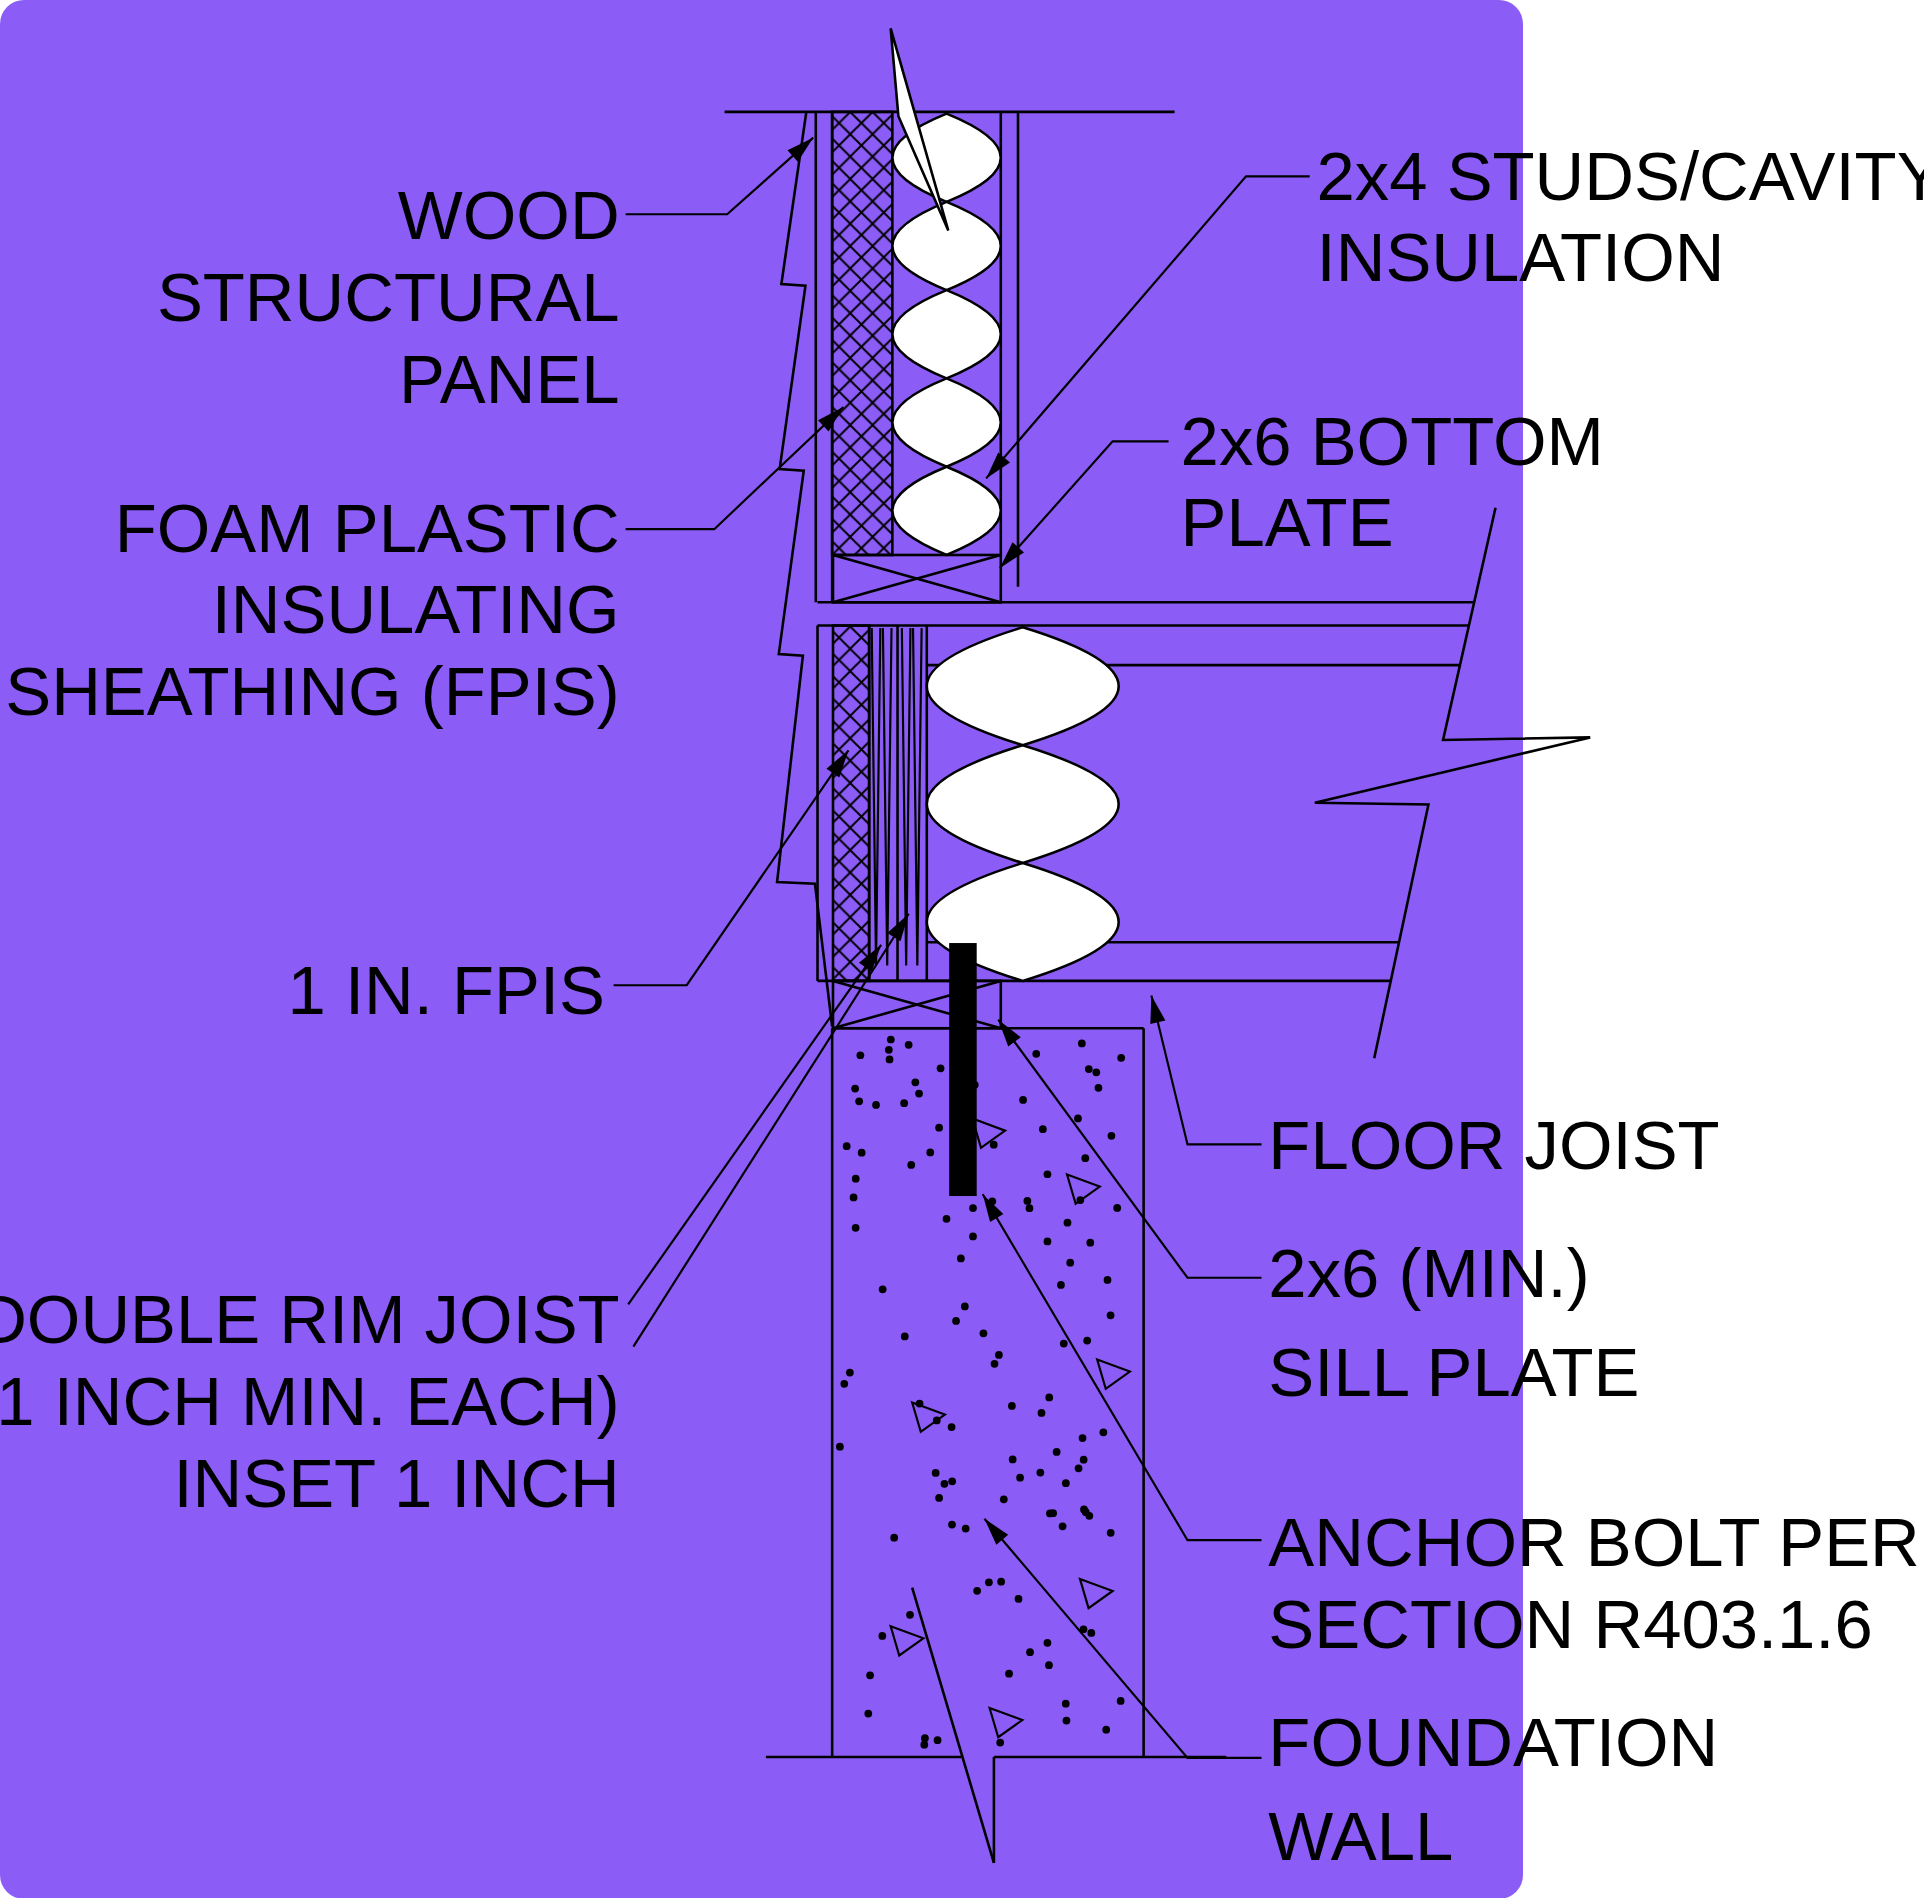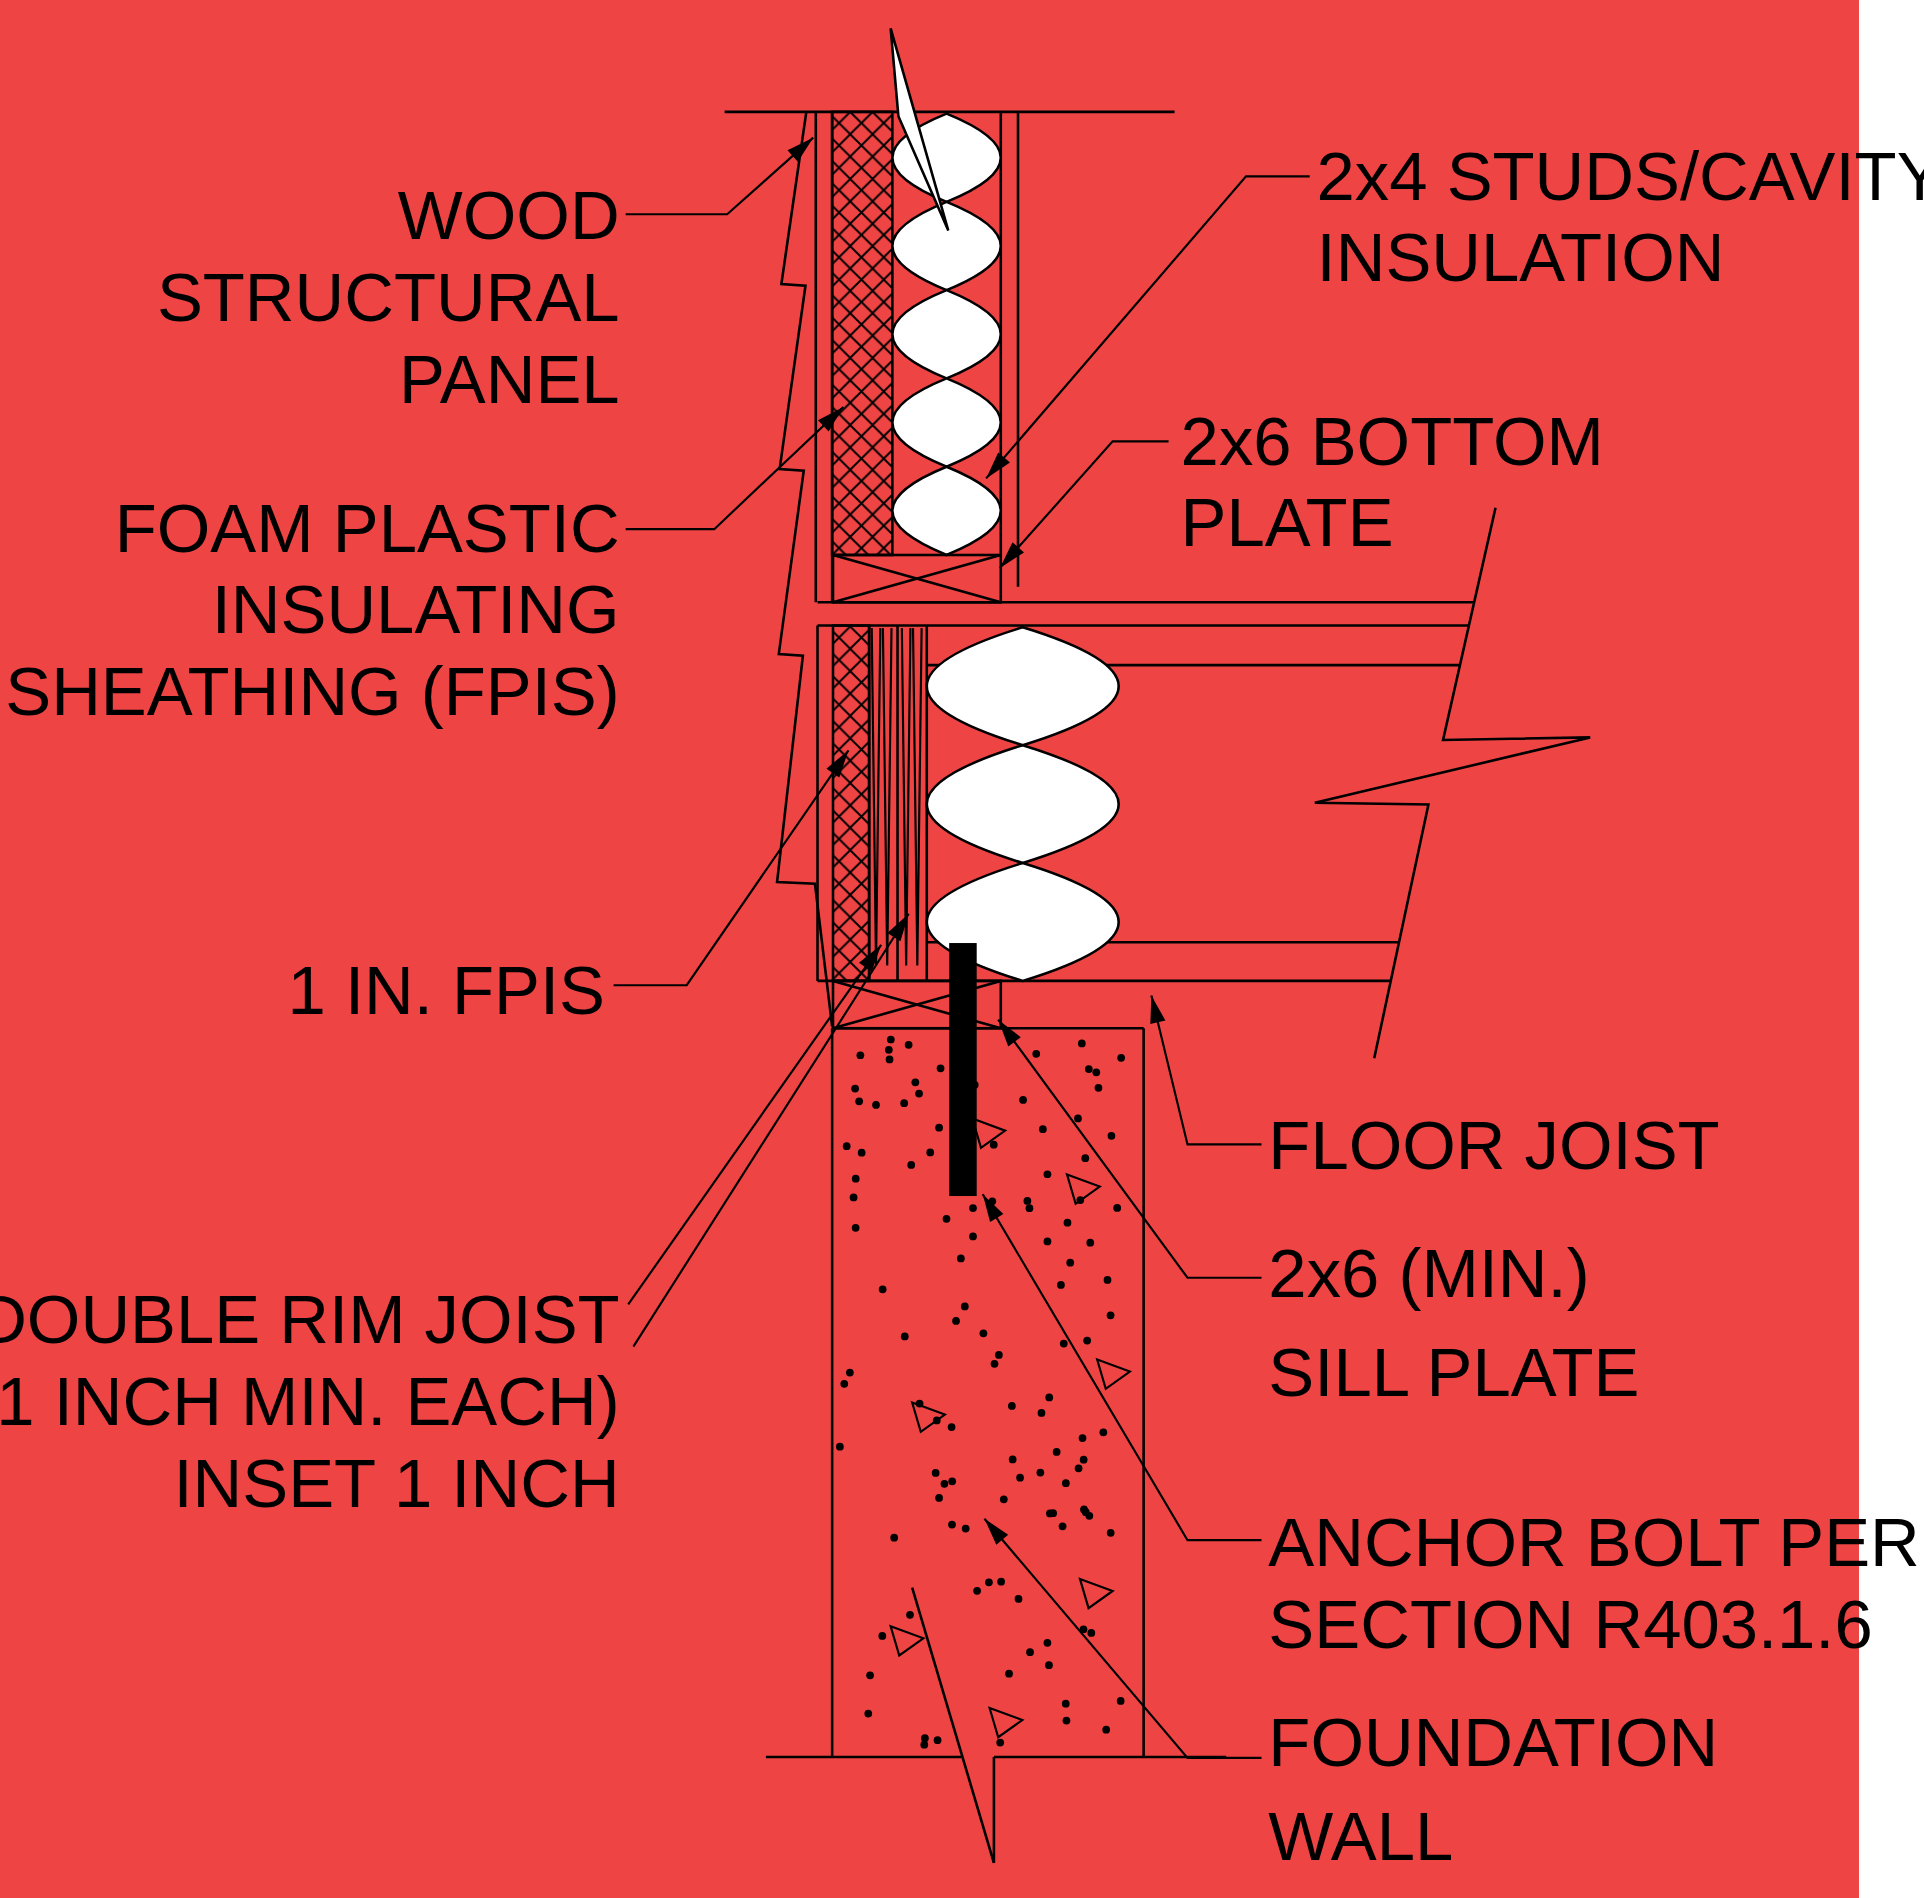--- a/index.html
+++ b/index.html
@@ -1,16 +1,16 @@
 <!DOCTYPE html>
 <html style="font-size:13.8px"><head>
 <meta charset="utf-8">
 <style>
   html,body{margin:0;padding:0;background:#ffffff;}
-  .stage{width:1859px;height:1899px;position:relative;background:#ef4444;}
+  .stage{width:1523px;height:1899px;position:relative;background:#8b5cf6;border-radius:24px;}
   svg{display:block;}
   .lbl{font-family:"Liberation Sans",sans-serif;font-size:80px;fill:#000;}
   .thin{stroke:#000;stroke-width:2.5;fill:none;}
   .main{stroke:#000;stroke-width:3;fill:none;}
   .hatchline{stroke:#000;stroke-width:2.2;}
 </style>
 </head>
 <body>
 
 <div class="stage">

